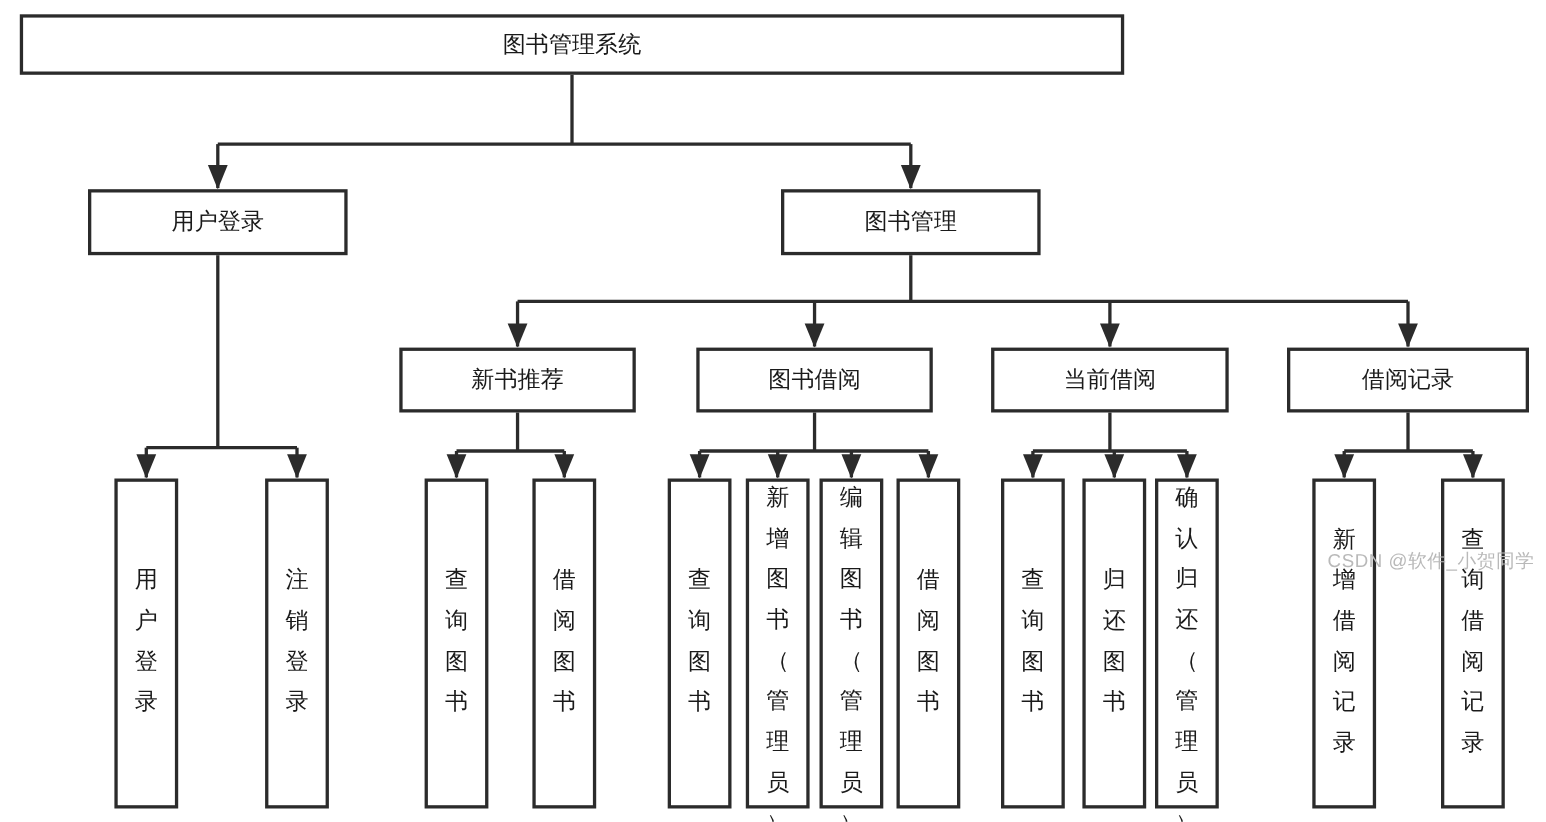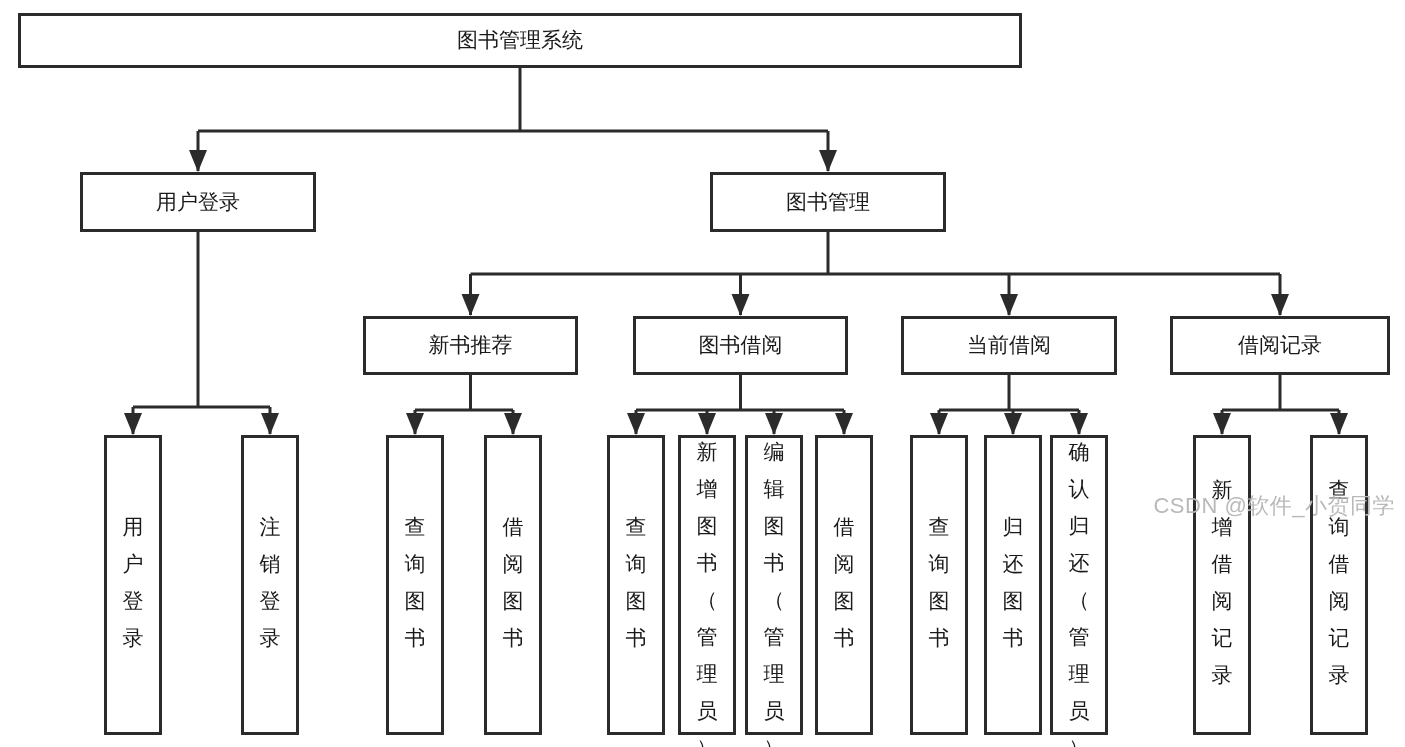--- a/index.html
+++ b/index.html
@@ -52,21 +52,21 @@
     fill: #1a1a1a;
     font-family: "Liberation Sans", "DejaVu Sans", sans-serif;
     font-size: 21px;
     text-anchor: middle;
   }
   .watermark {
     position: absolute;
     right: 10px;
     bottom: 4px;
     font-family: "Liberation Sans", "DejaVu Sans", sans-serif;
-    font-size: 22px;
+    font-size: 17px;
     color: #b9b9b9;
     letter-spacing: 0.5px;
     white-space: nowrap;
     user-select: none;
   }
 </style>
 </head>
 <body>
 
 <div id="diagram-root">

